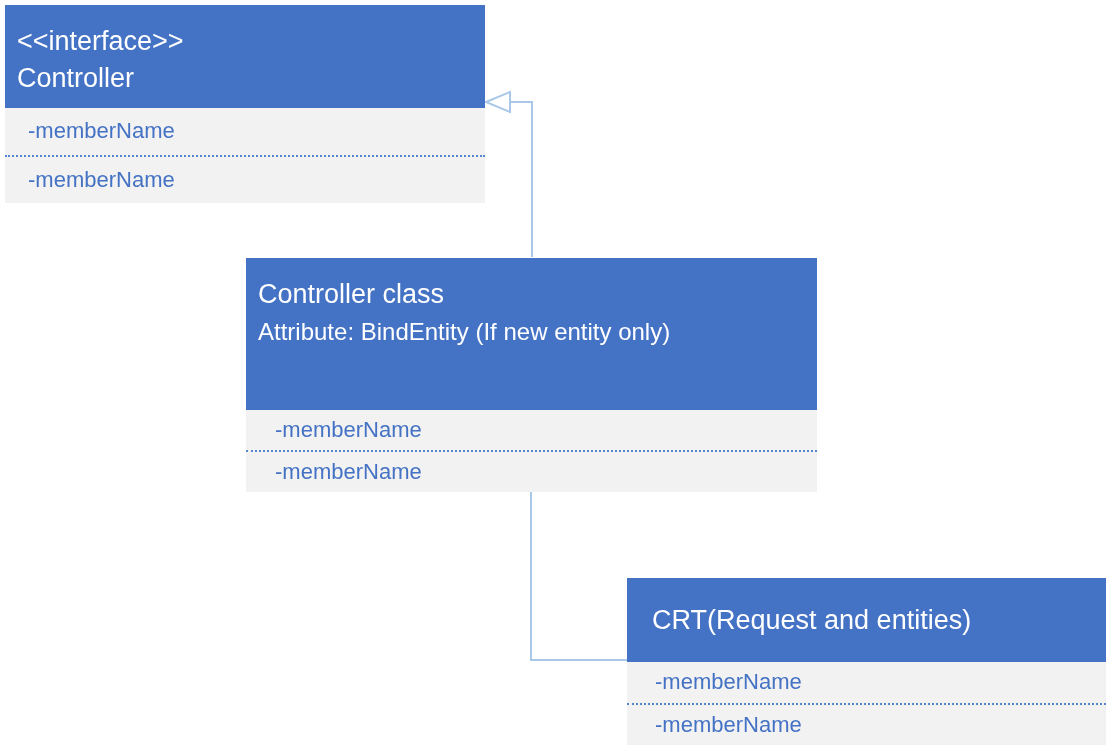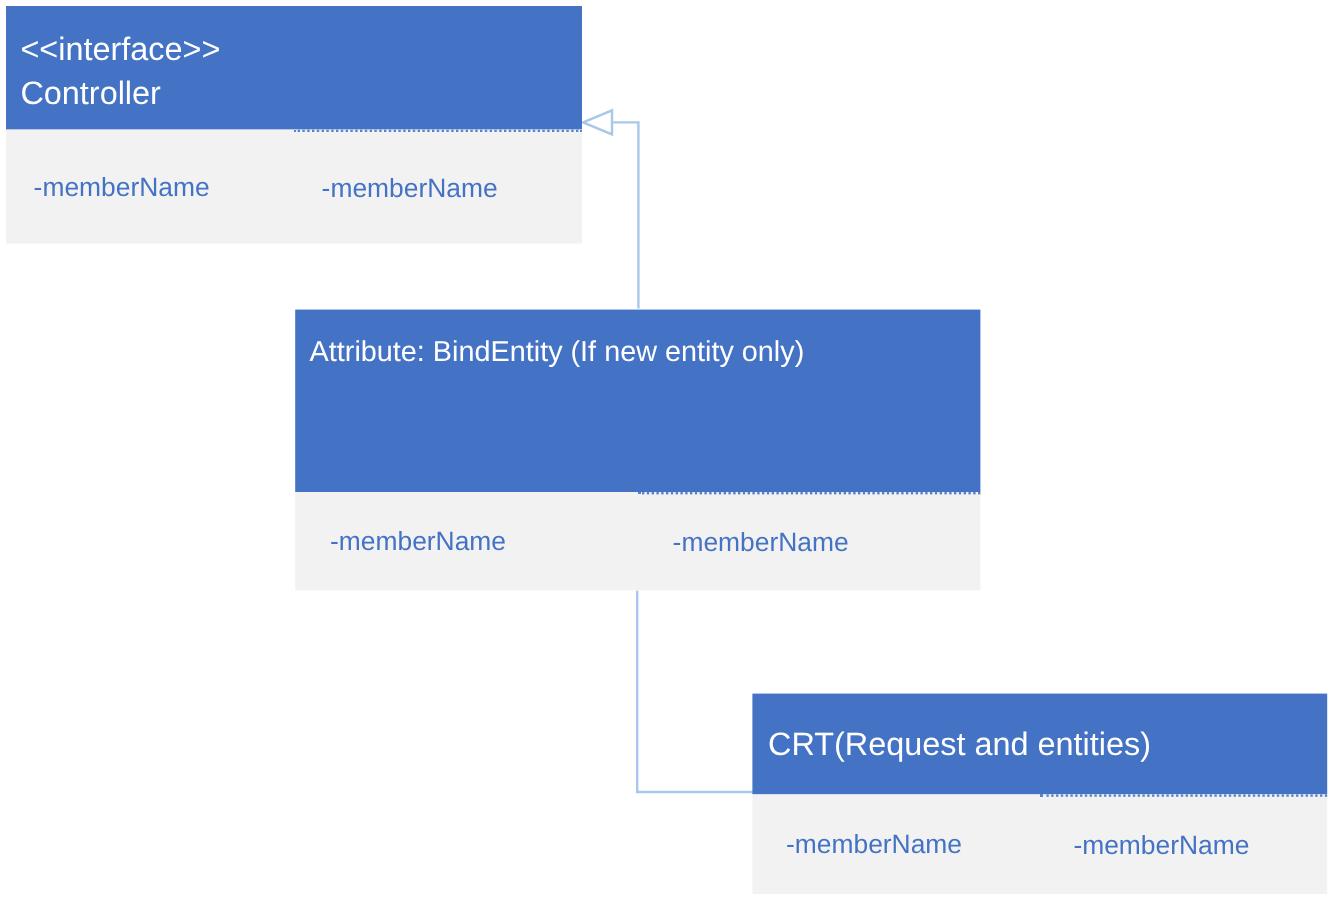--- a/index.html
+++ b/index.html
@@ -31,20 +31,21 @@
   }
   .uml-header {
     background: #4472C4;
     color: #ffffff;
     box-sizing: border-box;
   }
   .uml-body {
     background: #F2F2F2;
     flex: 1;
     display: flex;
+    flex-direction: column;
     box-sizing: border-box;
   }
   .member {
     flex: 1;
     display: flex;
     align-items: center;
     color: #4472C4;
     font-size: 22px;
     box-sizing: border-box;
   }
@@ -92,21 +93,21 @@
   .box-crt {
     left: 627px;
     top: 578px;
     width: 479px;
     height: 167px;
   }
   .box-crt .uml-header {
     height: 84px;
     display: flex;
     align-items: center;
-    padding-left: 13px;
+    padding-left: 25px;
     font-size: 27px;
   }
   .box-crt .member { padding-left: 28px; }
 </style>
 </head>
 <body>
 
 <div class="canvas">
 
   <svg class="connector-layer" viewBox="0 0 1108 751" xmlns="http://www.w3.org/2000/svg">
@@ -123,20 +124,21 @@
       <div class="class-name">Controller</div>
     </div>
     <div class="uml-body">
       <div class="member">-memberName</div>
       <div class="member sep">-memberName</div>
     </div>
   </div>
 
   <div class="uml-box box-controller">
     <div class="uml-header">
+      <div class="class-name">Controller class</div>
       <div class="attr-line">Attribute: BindEntity (If new entity only)</div>
     </div>
     <div class="uml-body">
       <div class="member">-memberName</div>
       <div class="member sep">-memberName</div>
     </div>
   </div>
 
   <div class="uml-box box-crt">
     <div class="uml-header">

